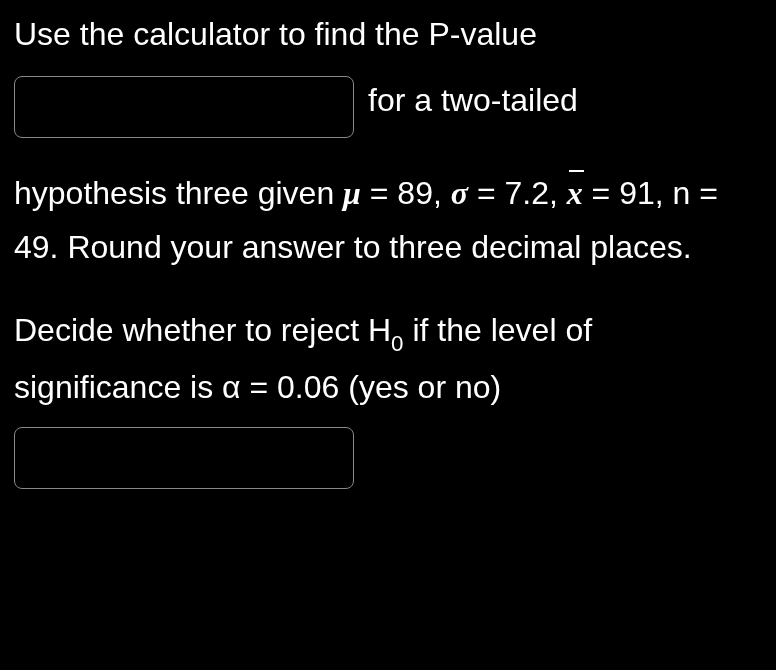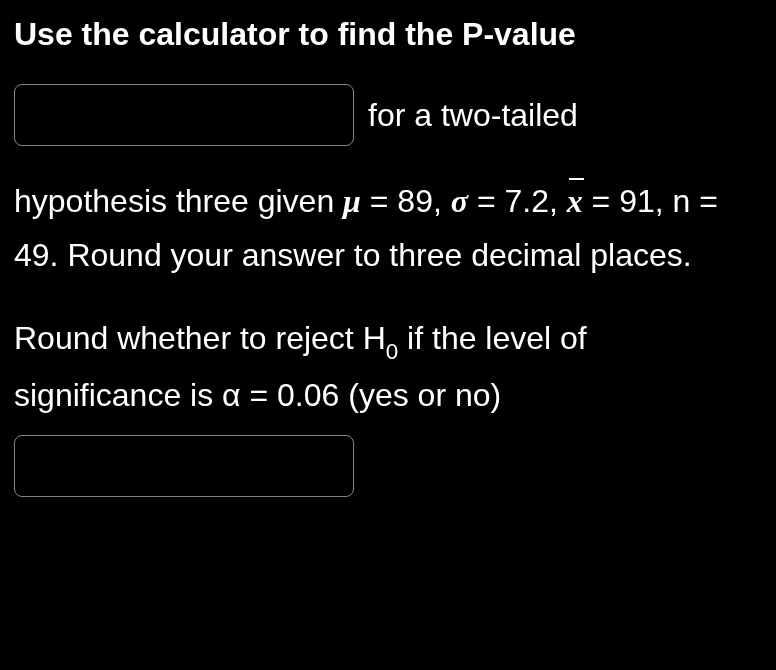--- a/index.html
+++ b/index.html
@@ -12,26 +12,24 @@
       color: #ffffff;
       font-family: 'Segoe UI', -apple-system, BlinkMacSystemFont, sans-serif;
       font-size: 32px;
       font-weight: 300;
       width: 776px;
       height: 670px;
       padding: 10px 14px;
       line-height: 1.5;
     }
     .line1 {
-      margin-bottom: 26px;
-      font-weight: bold;
+      margin-bottom: 18px;
     }
     .line2 {
       display: flex;
-      align-items: center;
       gap: 14px;
       margin-bottom: 28px;
     }
     .input-box {
       width: 340px;
       height: 62px;
       background-color: #000000;
       border: 1px solid #888888;
       border-radius: 8px;
       color: #ffffff;
@@ -99,19 +97,19 @@
 <div class="line2">
   <input type="text" class="input-box" value="" style="">
   <span>for a two-tailed</span>
 </div>
 
 <div class="paragraph">
   <span>hypothesis three given </span><span class="bold-italic">μ</span><span> = 89, </span><span class="bold-italic">σ</span><span> = 7.2, </span><span class="xbar">x</span><span> = 91, n = 49. Round your answer to three decimal places.</span>
 </div>
 
 <div class="paragraph2">
-  <span>Round whether to reject H</span><span class="subscript">0</span><span> if the level of significance is α = 0.06 (yes or no)</span>
+  <span>Decide whether to reject H</span><span class="subscript">0</span><span> if the level of significance is α = 0.06 (yes or no)</span>
 </div>
 
 <input type="text" class="input-box-2" value="" style="">
 
 
 
 
 </body></html>

